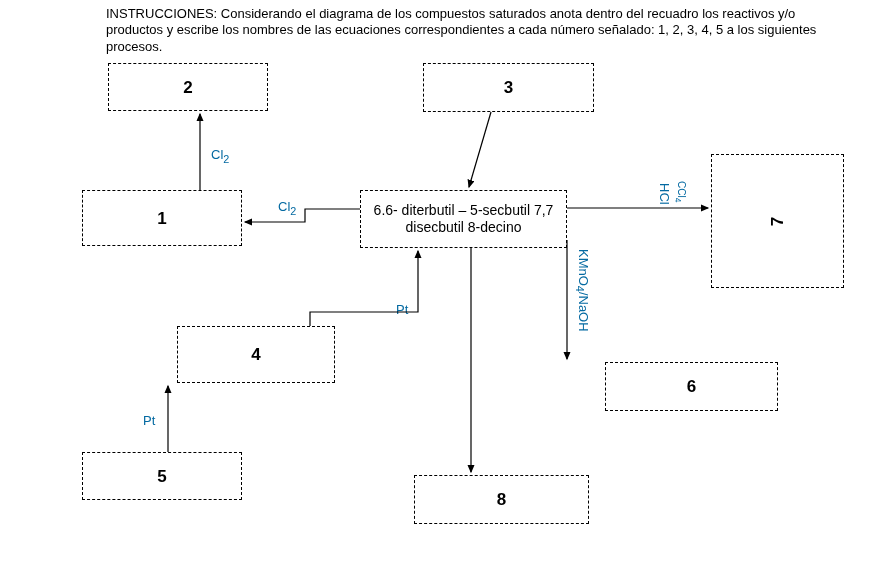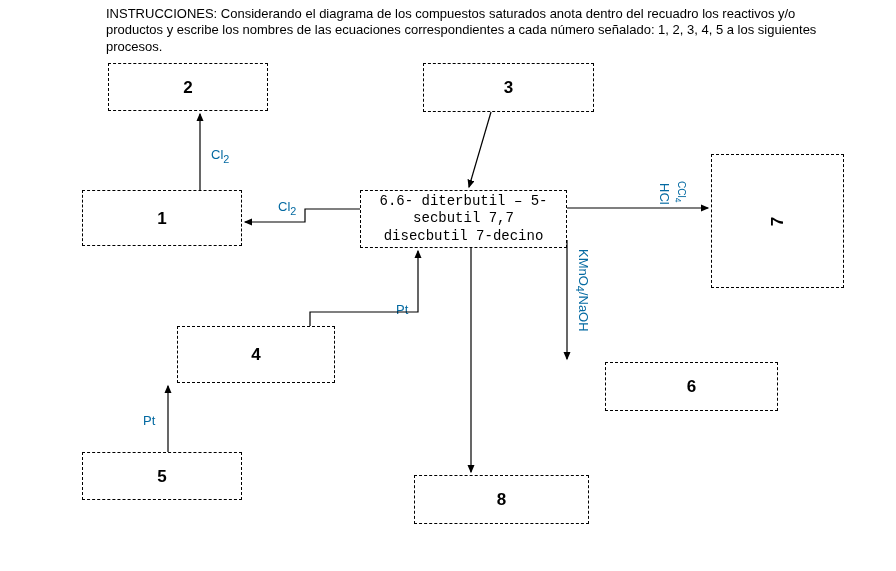--- a/index.html
+++ b/index.html
@@ -80,24 +80,24 @@
 </div>
 
 <div class="dbox" style="left:423px; top:63px; width:171px; height:49px;">
   <div class="box-num">3</div>
 </div>
 
 <div class="dbox" style="left:82px; top:190px; width:160px; height:56px;">
   <div class="box-num">1</div>
 </div>
 
-<div class="dbox" style="left:360px; top:190px; width:207px; height:58px;font-family:Liberation Mono, monospace;">
+<div class="dbox" style="left:360px; top:190px; width:207px; height:58px;">
   <div class="center-text">
     <span>6.6- diterbutil – 5-secbutil 7,7</span><br>
-    <span>disecbutil 7-decino</span>
+    <span>disecbutil 8-decino</span>
   </div>
 </div>
 
 <div class="dbox" style="left:711px; top:154px; width:133px; height:134px;">
   <div class="box-num rot90">7</div>
 </div>
 
 <div class="dbox" style="left:177px; top:326px; width:158px; height:57px;">
   <div class="box-num">4</div>
 </div>

